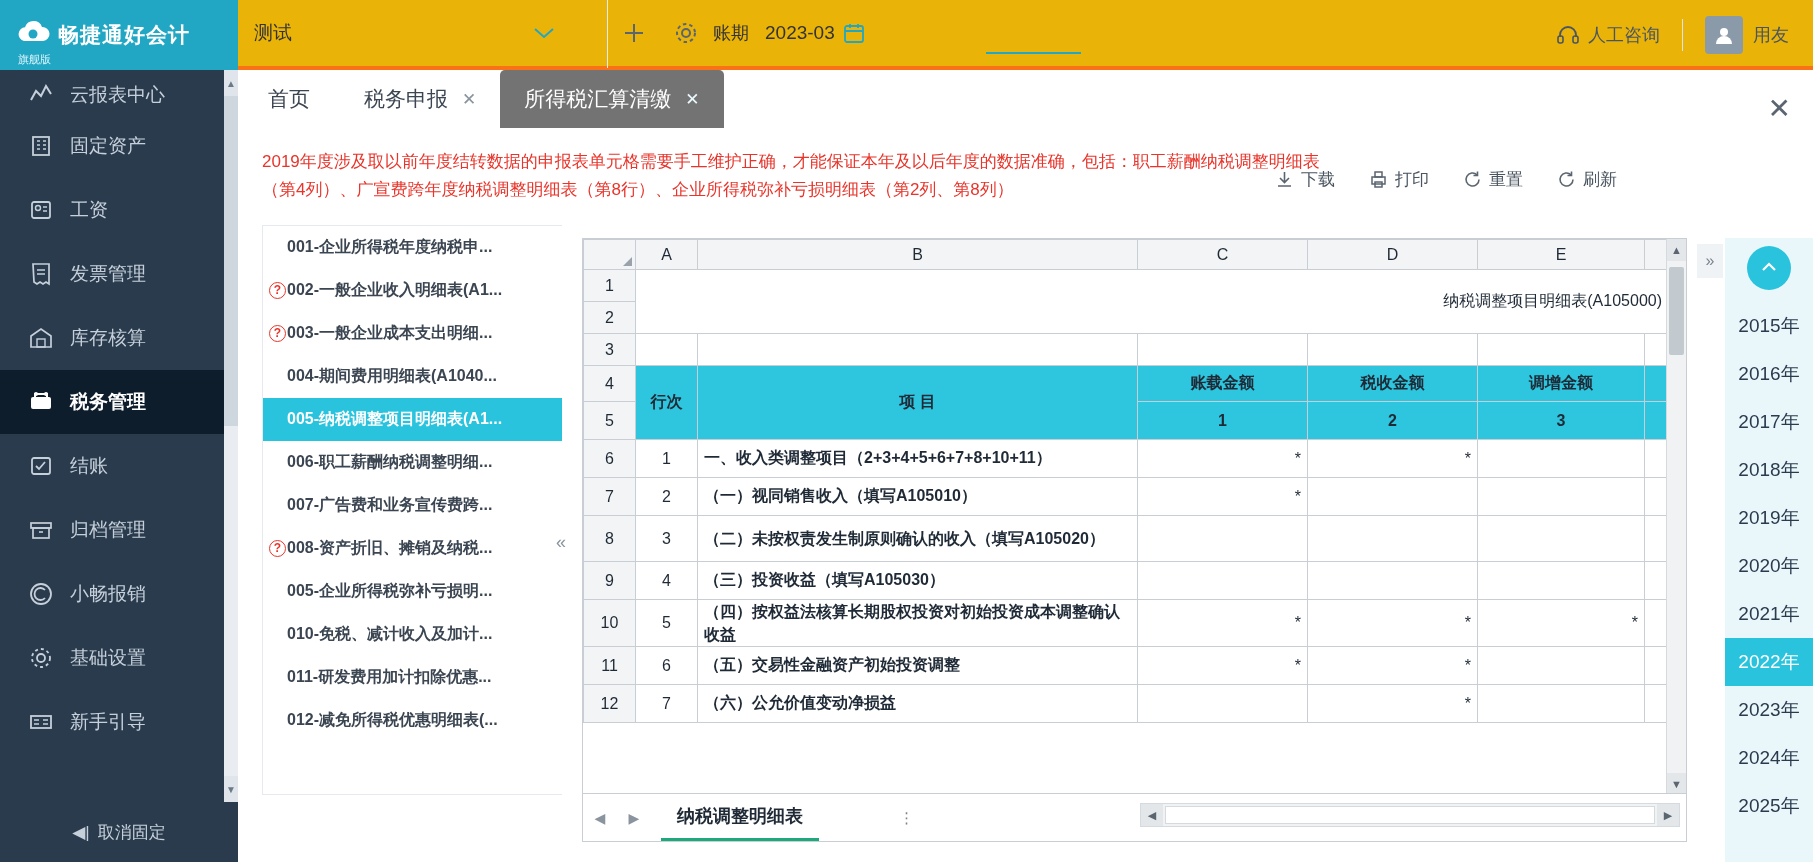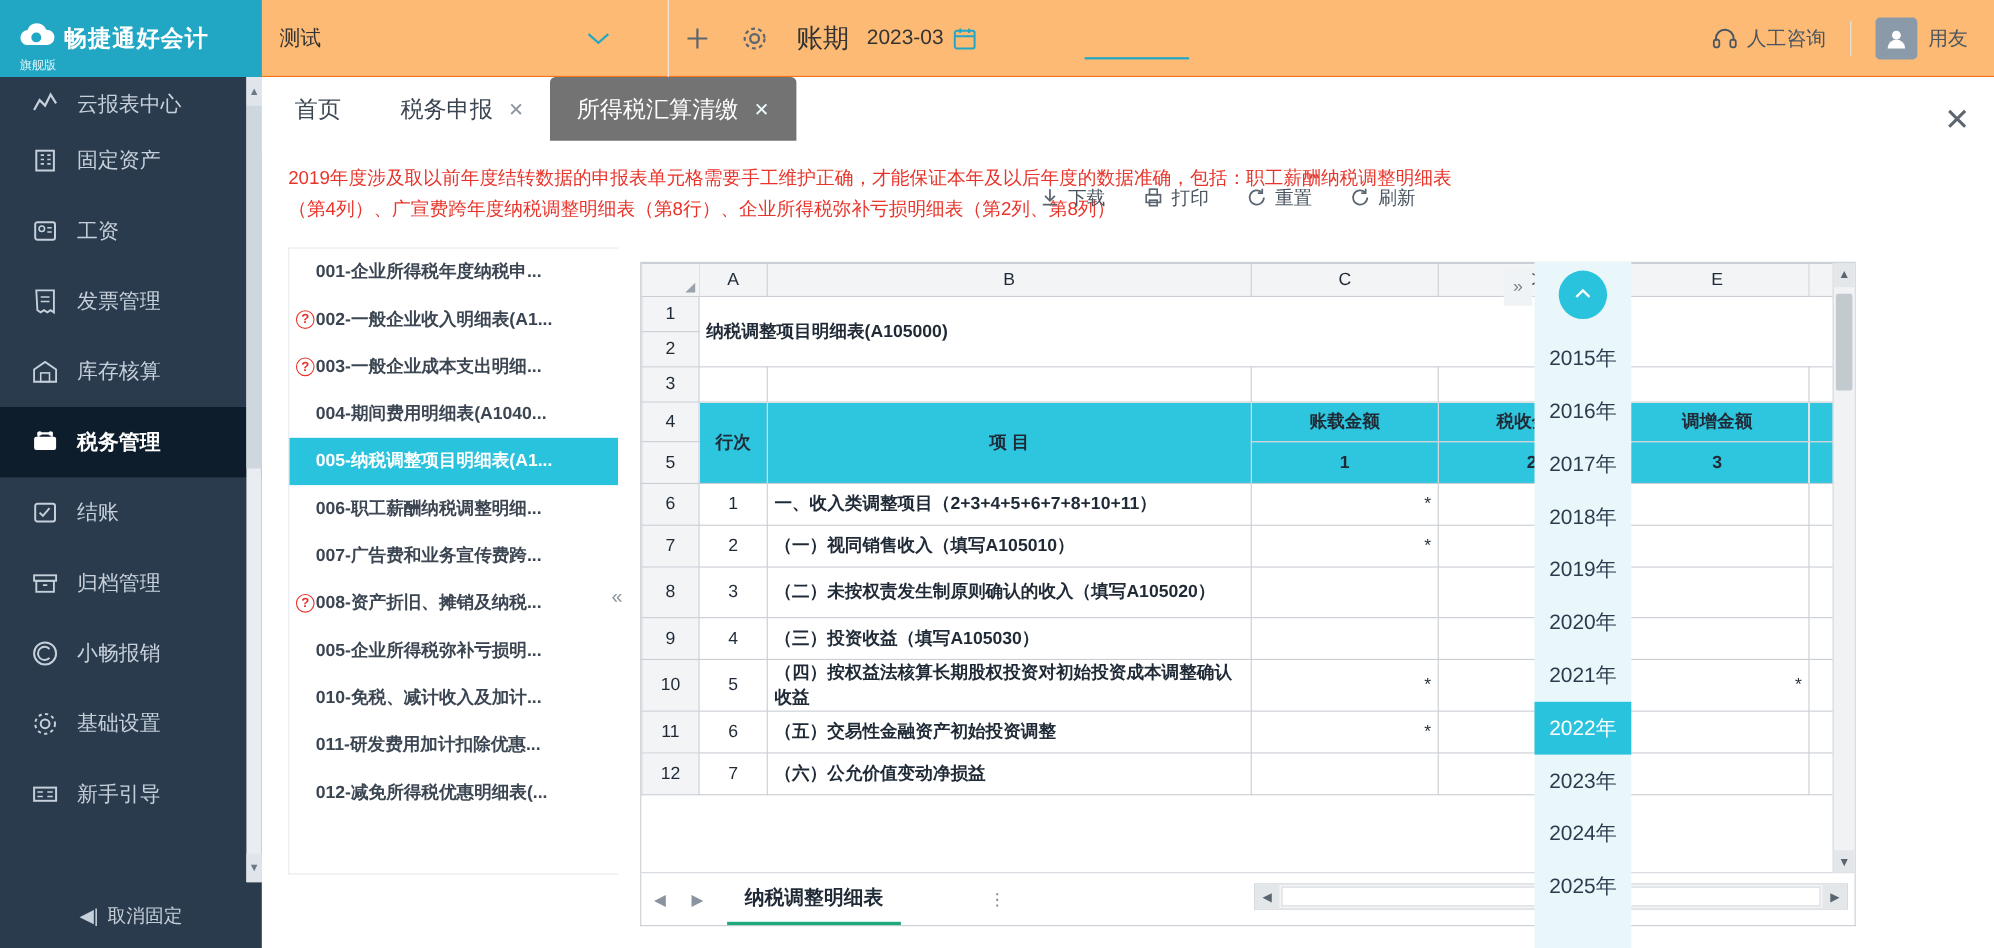--- a/index.html
+++ b/index.html
@@ -5,21 +5,21 @@
   * { box-sizing: border-box; }
   html, body {
     margin: 0; padding: 0;
     width: 1813px; height: 862px;
     overflow: hidden;
     font-family: "Liberation Sans", sans-serif;
     background: #fff;
   }
   #app {
     position: relative;
-    width: 1483px; height: 862px;
+    width: 1813px; height: 862px;
     background: #ffffff;
   }
 
   
   .sidebar {
     position: absolute; left: 0; top: 0;
     width: 238px; height: 862px;
     background: #2b3b4e;
   }
   .brand {
@@ -88,43 +88,43 @@
     position: absolute; bottom: 0; left: 0;
     width: 238px; height: 60px;
     display: flex; align-items: center; justify-content: center;
     color: #c6d0da; font-size: 17px;
   }
 
   
   .topbar {
     position: absolute; left: 238px; top: 0;
     width: 1575px; height: 70px;
-    background: #fdba74;
-    border-bottom: 1px solid #f97316;
+    background: #eab308;
+    border-bottom: 4px solid #f97316;
     display: flex; align-items: center;
   }
   .company-select {
     width: 370px; height: 70px;
     display: flex; align-items: center;
     padding: 0 16px;
     border-right: 1px solid #e8ecef;
     position: relative;
   }
   .company-name { font-size: 19px; color: #333; }
   .chev {
     position: absolute; right: 52px; top: 50%;
     transform: translateY(-50%);
     color: #21a7c4;
   }
   .top-icon {
     width: 52px; height: 70px;
     display: flex; align-items: center; justify-content: center;
     color: #6a7682;
   }
-  .period-label { font-size: 24px; color: #333; margin-left: 12px; }
+  .period-label { font-size: 18px; color: #333; margin-left: 1px; }
   .period-value { font-size: 19px; color: #333; margin-left: 16px; }
   .cal-ico { margin-left: 8px; color: #21a7c4; }
   .period-underline {
     position: absolute; left: 748px; top: 52px;
     width: 95px; height: 2px; background: #21a7c4;
   }
   .top-right {
     position: absolute; right: 0; top: 0;
     height: 70px; display: flex; align-items: center;
     padding-right: 24px;
@@ -238,21 +238,21 @@
     background: #f2f4f6; color: #5a6570;
     text-align: center; width: 52px; font-size: 15px;
   }
   .corner { background: #f2f4f6; width: 52px; height: 30px; position: relative; }
   .corner:after {
     content: ""; position: absolute; right: 3px; bottom: 3px;
     border-left: 9px solid transparent;
     border-bottom: 9px solid #9aa3ac;
   }
   .title-cell {
-    text-align: left; font-size: 24px; font-weight: bold; color: #1f2a36;
+    text-align: right; font-size: 24px; font-weight: normal; color: #1f2a36;
   }
   .hdr-cyan {
     background: #2ec6de; color: #1f2a36;
     text-align: center; font-weight: bold; font-size: 17px;
   }
   .cell-num { text-align: center; }
   .cell-item { padding-left: 18px; font-weight: bold; }
   .cell-star { text-align: right; color: #555; padding-right: 10px; }
 
   .vscroll {

